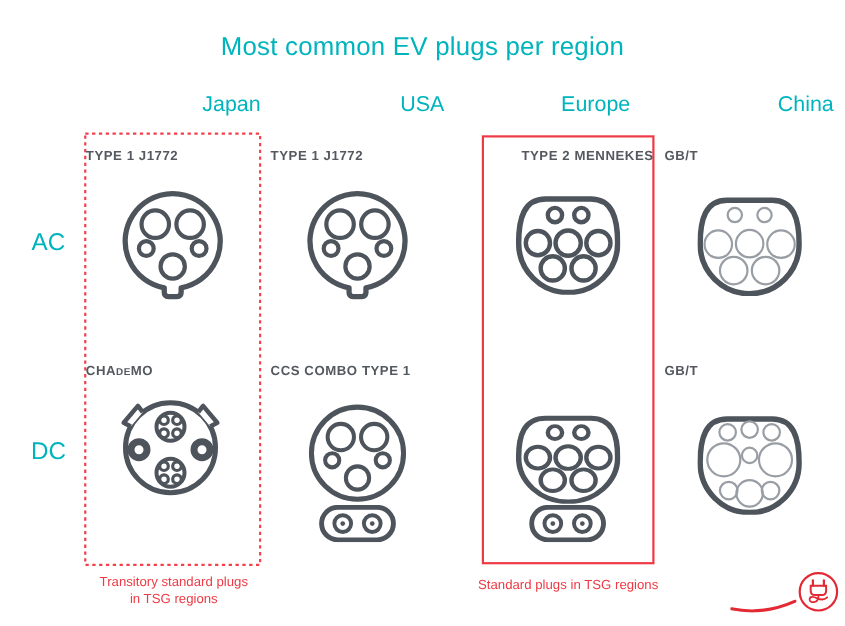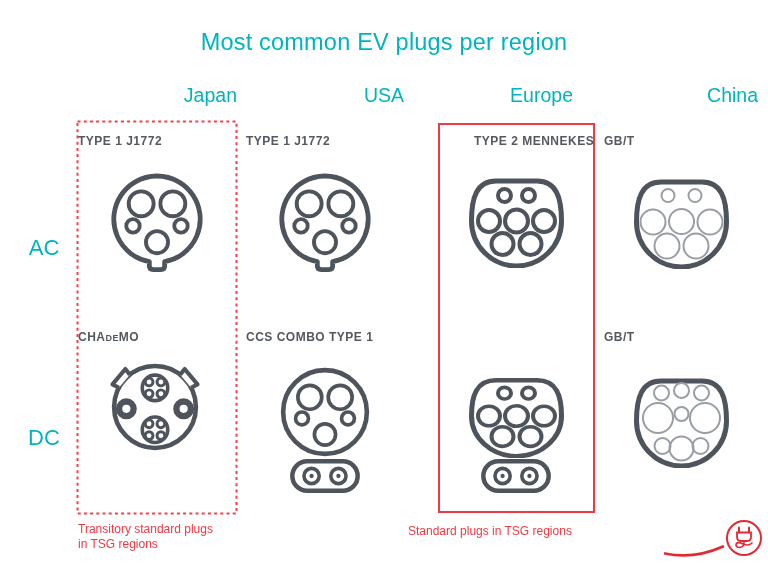--- a/index.html
+++ b/index.html
@@ -10,37 +10,37 @@
   }
   .abs{position:absolute;}
   .title{
     width:768px;top:29px;left:0;text-align:center;
     font-size:23.5px;font-weight:500;color:#00b4bd;letter-spacing:.2px;
   }
   .col-header{
     top:84px;text-align:right;font-size:19.5px;font-weight:500;color:#00b4bd;
   }
   .row-header{
-    left:18px;width:52px;text-align:center;font-size:22px;font-weight:500;color:#00b4bd;margin-top:28px;
+    left:18px;width:52px;text-align:center;font-size:22px;font-weight:500;color:#00b4bd;
   }
   .plug-label{
     text-align:left;font-size:12px;font-weight:bold;color:#54595f;letter-spacing:.5px;
   }
   .plug-label .small-part{font-size:9px;text-transform:uppercase;letter-spacing:.4px;}
   .plug svg{display:block;}
   .stroke{fill:none;stroke:#4e545b;}
   .thin{fill:none;stroke:#989ea4;}
   .earfill{fill:#ffffff;stroke:#4e545b;}
   .dot{fill:#4e545b;stroke:none;}
   .solid-box{
     left:438px;top:123px;width:157px;height:390px;box-sizing:border-box;
     border:2px solid #ee3a44;
   }
   .caption{
-    font-size:12px;color:#ee3a44;text-align:left;line-height:15px;
+    font-size:12px;color:#ee3a44;text-align:center;line-height:15px;
   }
   .logo-text{
     left:666px;top:517px;font-size:27px;font-weight:bold;color:#474d55;letter-spacing:.5px;
   }
 </style>
 </head>
 <body>
 
 <div id="canvas">
 

